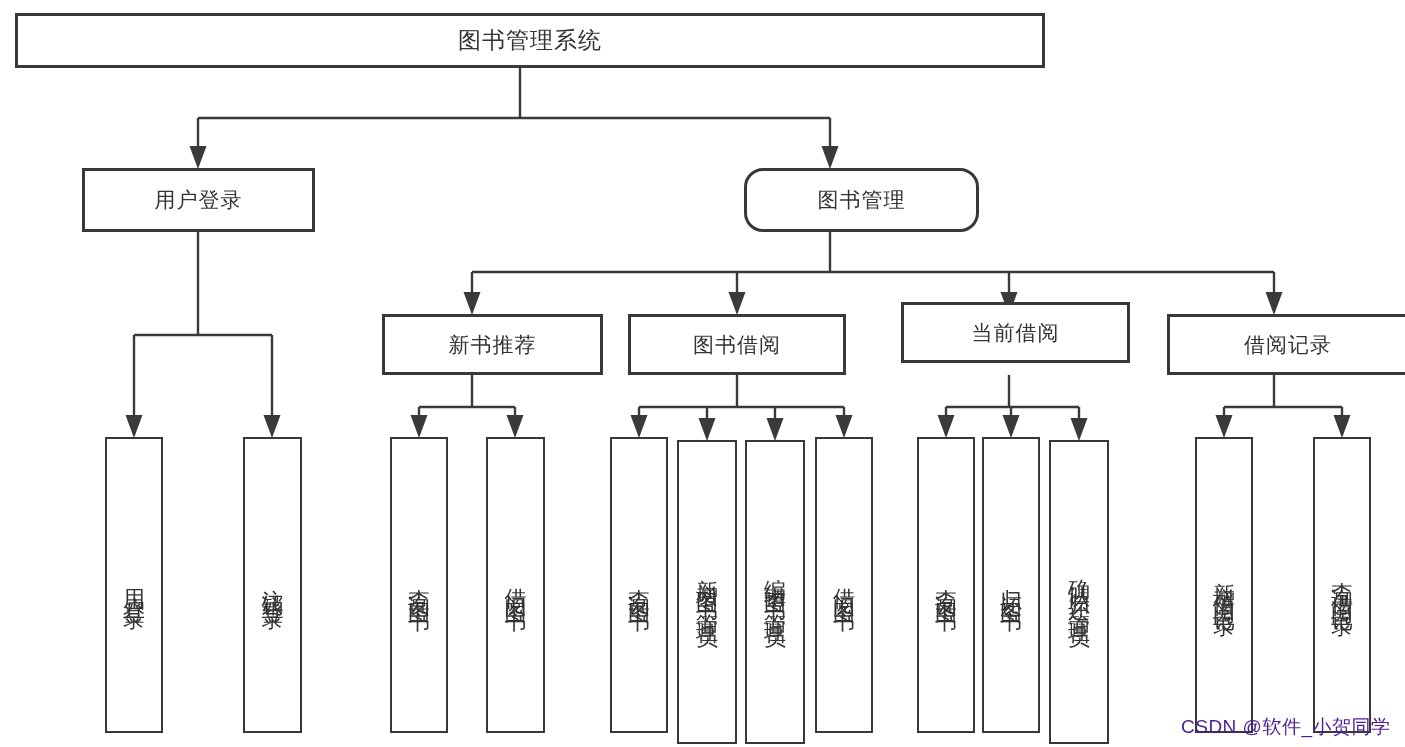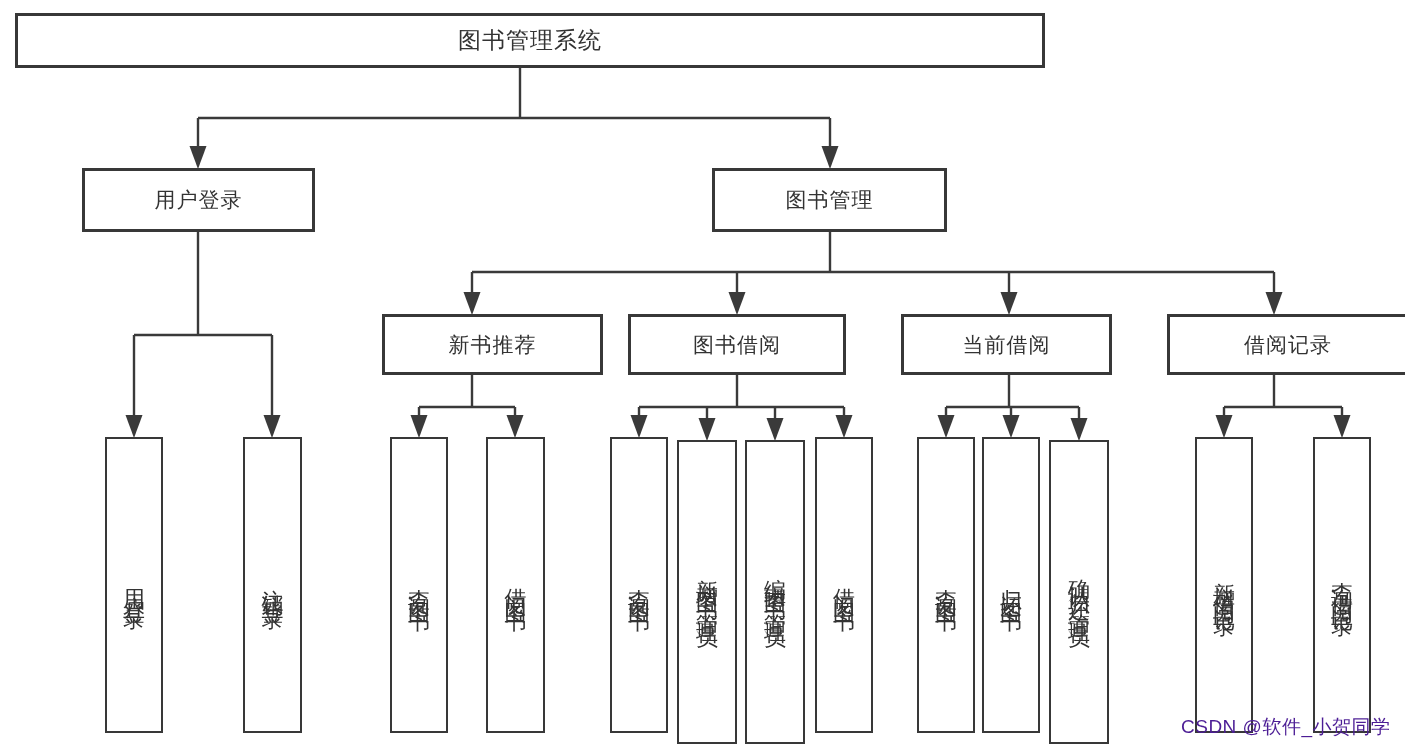--- a/index.html
+++ b/index.html
@@ -111,31 +111,31 @@
     </g>
   </svg>
 
   <div class="node root-node" style="left:15px;top:13px;width:1030px;height:55px;">
     <span>图书管理系统</span>
   </div>
 
   <div class="node h-node" style="left:82px;top:168px;width:233px;height:64px;">
     <span>用户登录</span>
   </div>
-  <div class="node h-node" style="left:712px;top:168px;width:235px;height:64px;">
+  <div class="node h-node" style="left:744px;top:168px;width:235px;height:64px;border-radius:19px;">
     <span>图书管理</span>
   </div>
 
   <div class="node h-node" style="left:382px;top:314px;width:221px;height:61px;text-align:center;">
     <span>新书推荐</span>
   </div>
   <div class="node h-node" style="left:628px;top:314px;width:218px;height:61px;">
     <span>图书借阅</span>
   </div>
-  <div class="node h-node" style="left:901px;top:314px;width:211px;height:61px;">
+  <div class="node h-node" style="left:901px;top:302px;width:229px;height:61px;">
     <span>当前借阅</span>
   </div>
   <div class="node h-node" style="left:1167px;top:314px;width:242px;height:61px;">
     <span>借阅记录</span>
   </div>
 
   <div class="node leaf" style="left:105px;top:437px;width:58px;height:296px;">
     <span class="vlabel">用户登录</span>
   </div>
   <div class="node leaf" style="left:243px;top:437px;width:59px;height:296px;">

